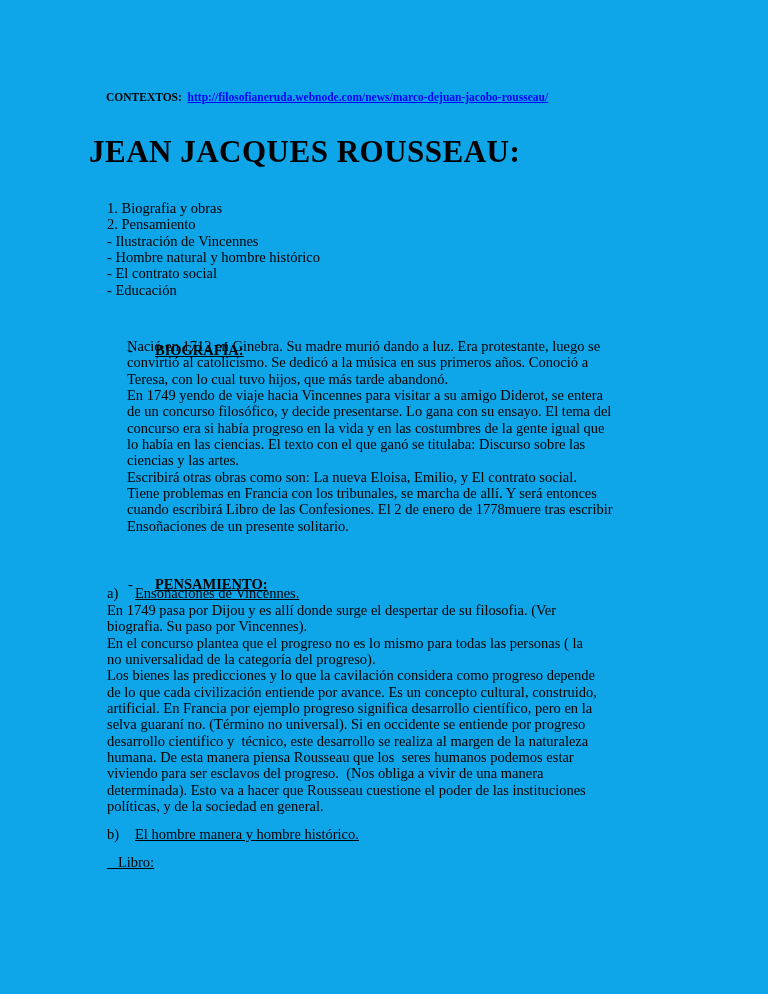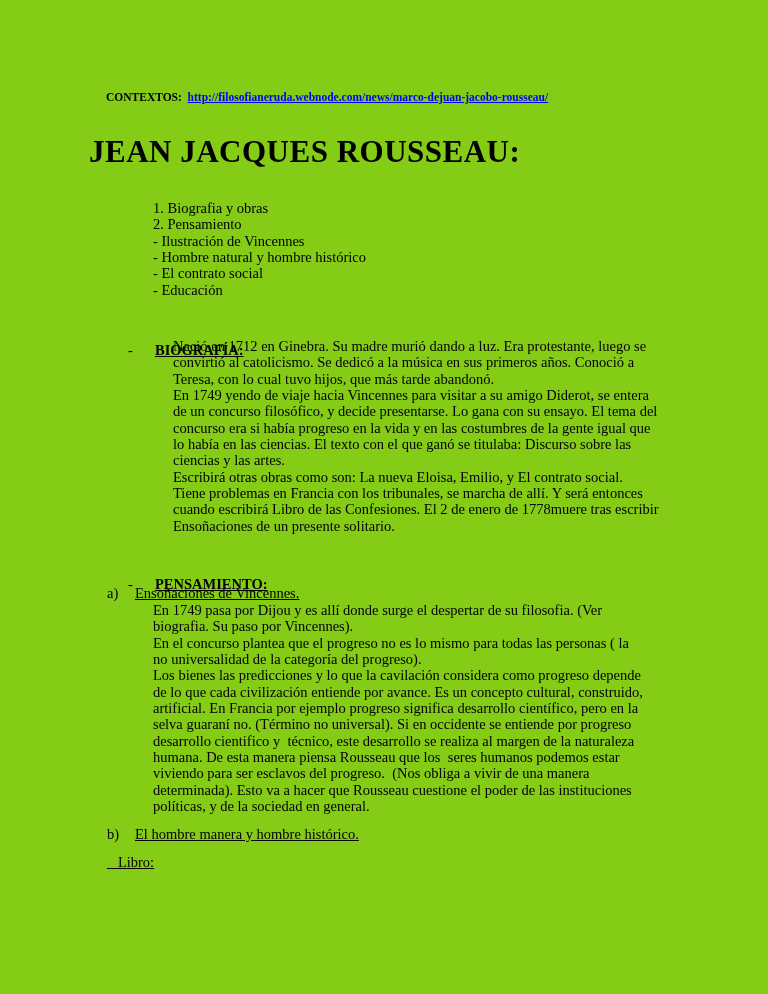--- a/index.html
+++ b/index.html
@@ -4,21 +4,21 @@
 <style>
   html, body {
     margin: 0;
     padding: 0;
     background: #ffffff;
   }
   .page {
     position: relative;
     width: 768px;
     height: 994px;
-    background: #84cc16;
+    background: #0ea5e9;
     color: #000000;
     font-family: "Liberation Serif", "DejaVu Serif", serif;
     overflow: hidden;
   }
   .abs { position: absolute; }
 
   .contextos {
     left: 106px;
     top: 91px;
     font-size: 11.5px;
@@ -37,21 +37,20 @@
     font-size: 31px;
     font-weight: bold;
     letter-spacing: 0.5px;
     white-space: nowrap;
   }
 
   .body-text {
     font-size: 14.5px;
     line-height: 16.35px;
     white-space: pre-wrap;
-    margin-left: 46px;
   }
 
   .index-list {
     left: 107px;
     top: 200px;
   }
 
   .section-heading {
     display: flex;
     align-items: baseline;

